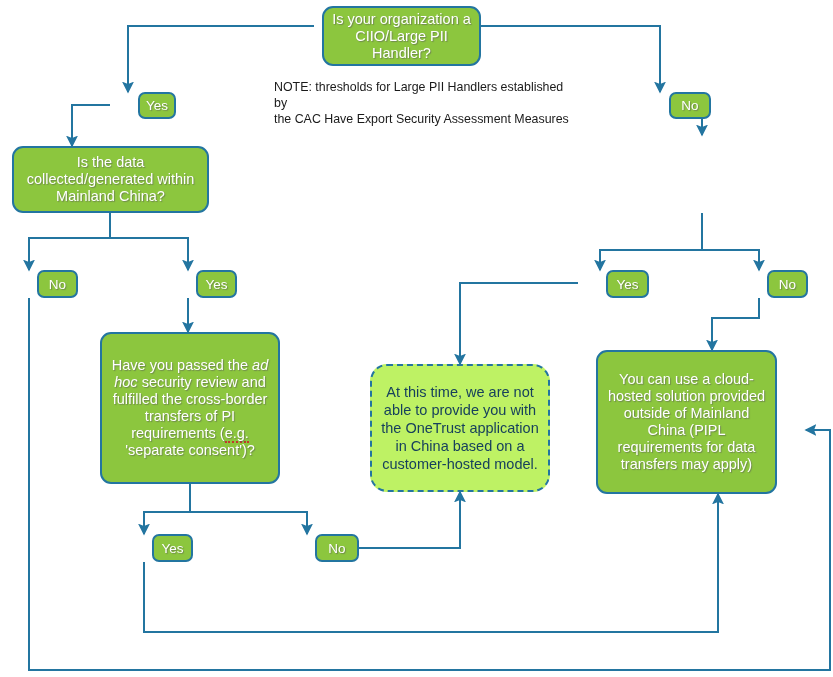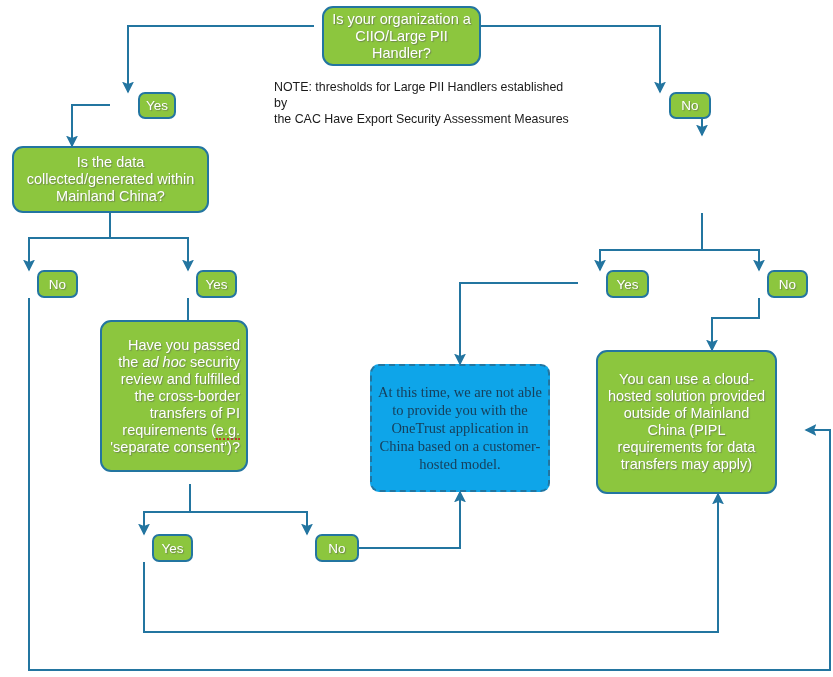--- a/index.html
+++ b/index.html
@@ -44,28 +44,27 @@
   }
   .node .inner { width: 100%; }
   .pill {
     border-radius: 7px;
     font-size: 13.5px;
     line-height: 15px;
     padding: 2px 4px;
     margin-left: 28px;
   }
   .terminal {
-    background: #0ea5e9;
+    background: #bef264;
     border: 2px dashed #2375A0;
     color: #17405C;
     text-shadow: none;
     font-size: 14.5px;
     line-height: 18px;
-    border-radius: 9px;
-    font-family: Liberation Serif, serif;
+    border-radius: 17px;
   }
   .note {
     position: absolute;
     color: #1a1a1a;
     font-size: 12.4px;
     line-height: 16px;
     text-align: left;
     z-index: 2;
   }
   .ital { font-style: italic; }
@@ -151,21 +150,21 @@
   </div>
 
   <div class="node pill" style="left:578px; top:270px; width:43px; height:28px;">
     <span class="inner">Yes</span>
   </div>
 
   <div class="node pill" style="left:739px; top:270px; width:41px; height:28px;">
     <span class="inner">No</span>
   </div>
 
-  <div class="node" style="left:100px; top:320px; width:148px; height:152px;text-align:right;">
+  <div class="node" style="left:100px; top:332px; width:180px; height:152px;">
     <span class="inner">
       <span>Have you passed the </span><span class="ital">ad hoc</span><span> security review and fulfilled the cross-border transfers of PI requirements (</span><span class="spell">e.g.</span><span> 'separate consent')?</span>
     </span>
   </div>
 
   <div class="node terminal" style="left:370px; top:364px; width:180px; height:128px;">
     <span class="inner">At this time, we are not able to provide you with the OneTrust application in China based on a customer-hosted model.</span>
   </div>
 
   <div class="node" style="left:596px; top:350px; width:181px; height:144px;">

